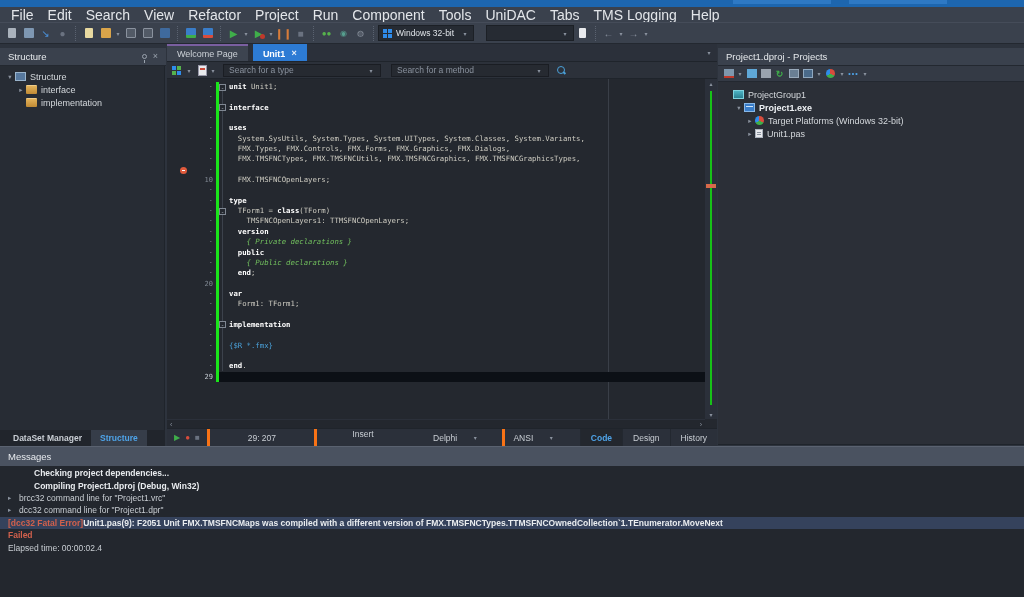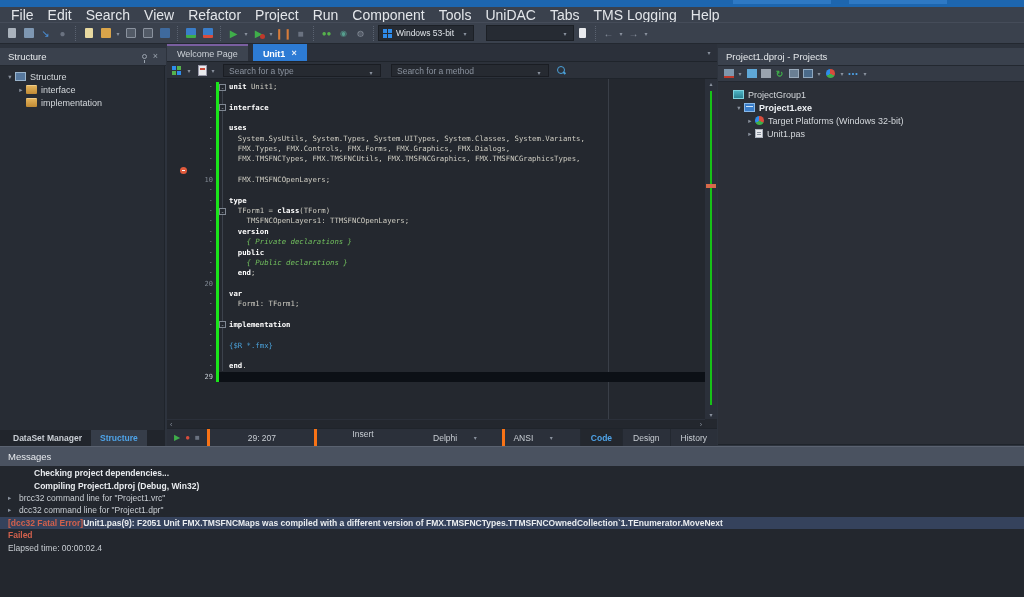--- a/index.html
+++ b/index.html
@@ -62,21 +62,21 @@
   .ed-tabs { position:absolute; top:0; left:0; right:0; height:18px; background:#2b303a;
              display:flex; align-items:stretch; border-bottom:1px solid #1f242b; }
   .ed-tab { padding:0 10px; display:flex; align-items:center; gap:6px; font-size:9px; color:#ccd1d7;
             background:#3d4450; border-top:2px solid #7a5fa0; margin-right:5px; }
   .ed-tab.active { background:#2d7bd4; color:#fff; border-top:2px solid #2d7bd4; font-weight:bold; }
   .ed-tab .close-x { color:#e8f0fa; font-size:9px; }
   .ed-tabs .chev { margin-left:auto; align-self:center; margin-right:4px; }
   .ed-search { position:absolute; top:18px; left:0; right:0; height:17px; background:#2c313a;
                display:flex; align-items:center; padding:0 3px; gap:2px; border-bottom:1px solid #1f242b; }
   .search-combo { width:158px; height:13px; background:#262a31; border:1px solid #1a1d23;
-                  display:flex; align-items:flex-end; font-size:8.5px; color:#8a929e; padding:0 5px; }
+                  display:flex; align-items:center; font-size:8.5px; color:#8a929e; padding:0 5px; }
   .search-combo .chev { margin-left:auto; }
   .mag { width:9px; height:9px; position:relative; margin-left:6px; }
   .mag::before { content:""; position:absolute; left:0; top:0; width:6px; height:6px;
                  border:1.5px solid #4aa0d8; border-radius:50%; }
   .mag::after { content:""; position:absolute; left:6px; top:6px; width:3px; height:1.5px;
                 background:#4aa0d8; transform:rotate(45deg); }
   .doc-ico { width:9px; height:11px; background:#e8eaed; border:1px solid #99a; position:relative; }
   .doc-ico::after { content:""; position:absolute; left:1px; top:2px; right:1px; height:2px; background:#c94a3a; }
 
   .code { position:absolute; top:35px; left:0; right:12px; bottom:27px; overflow:hidden;
@@ -211,21 +211,21 @@
     <span class="tbi" style="color:#569e8e;font-size:8px;">◉</span>
     <span class="tbi" style="color:#8a929e;font-size:8px;">◍</span>
     <span class="tbsep"></span>
     <span class="combo" style="width:96px;">
       <span class="winlogo">
           <i></i>
           <i></i>
           <i></i>
           <i></i>
         </span>
-      <span>Windows 53-bit</span>
+      <span>Windows 32-bit</span>
       <span class="chev">▾</span>
     </span>
     <span class="combo" style="width:88px;margin-left:12px;">
       <span></span>
       <span class="chev">▾</span>
     </span>
     <span class="tbi">
         <span class="blk" style="background:#e8eaed;width:7px;height:10px;"></span>
       </span>
     <span class="tbsep"></span>

